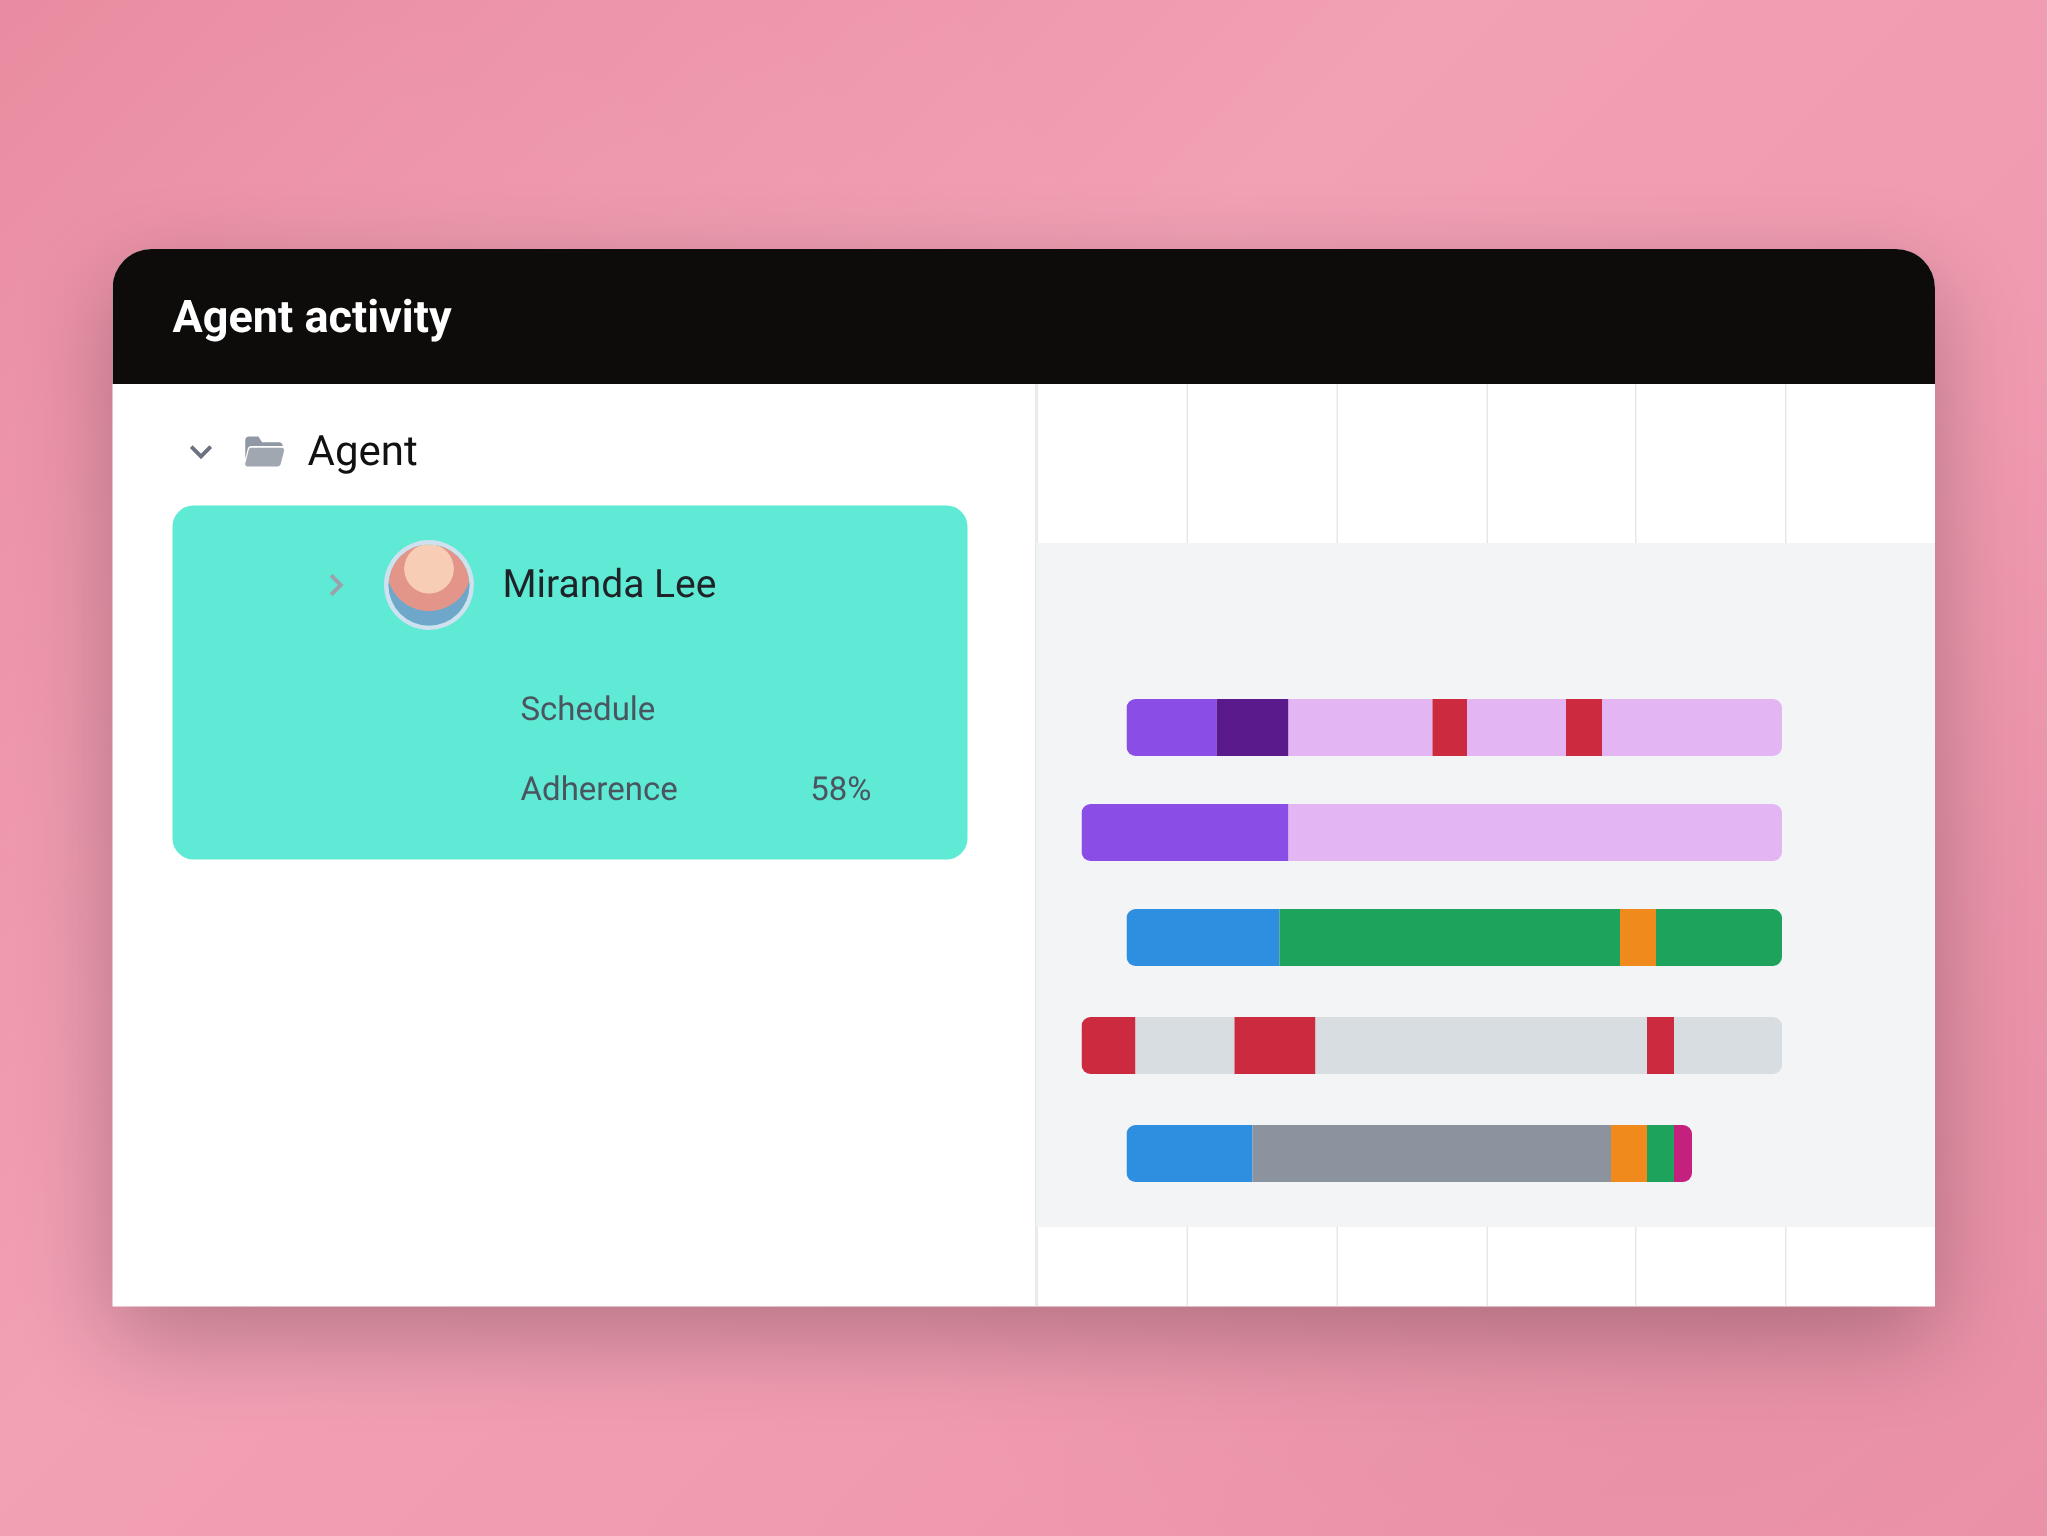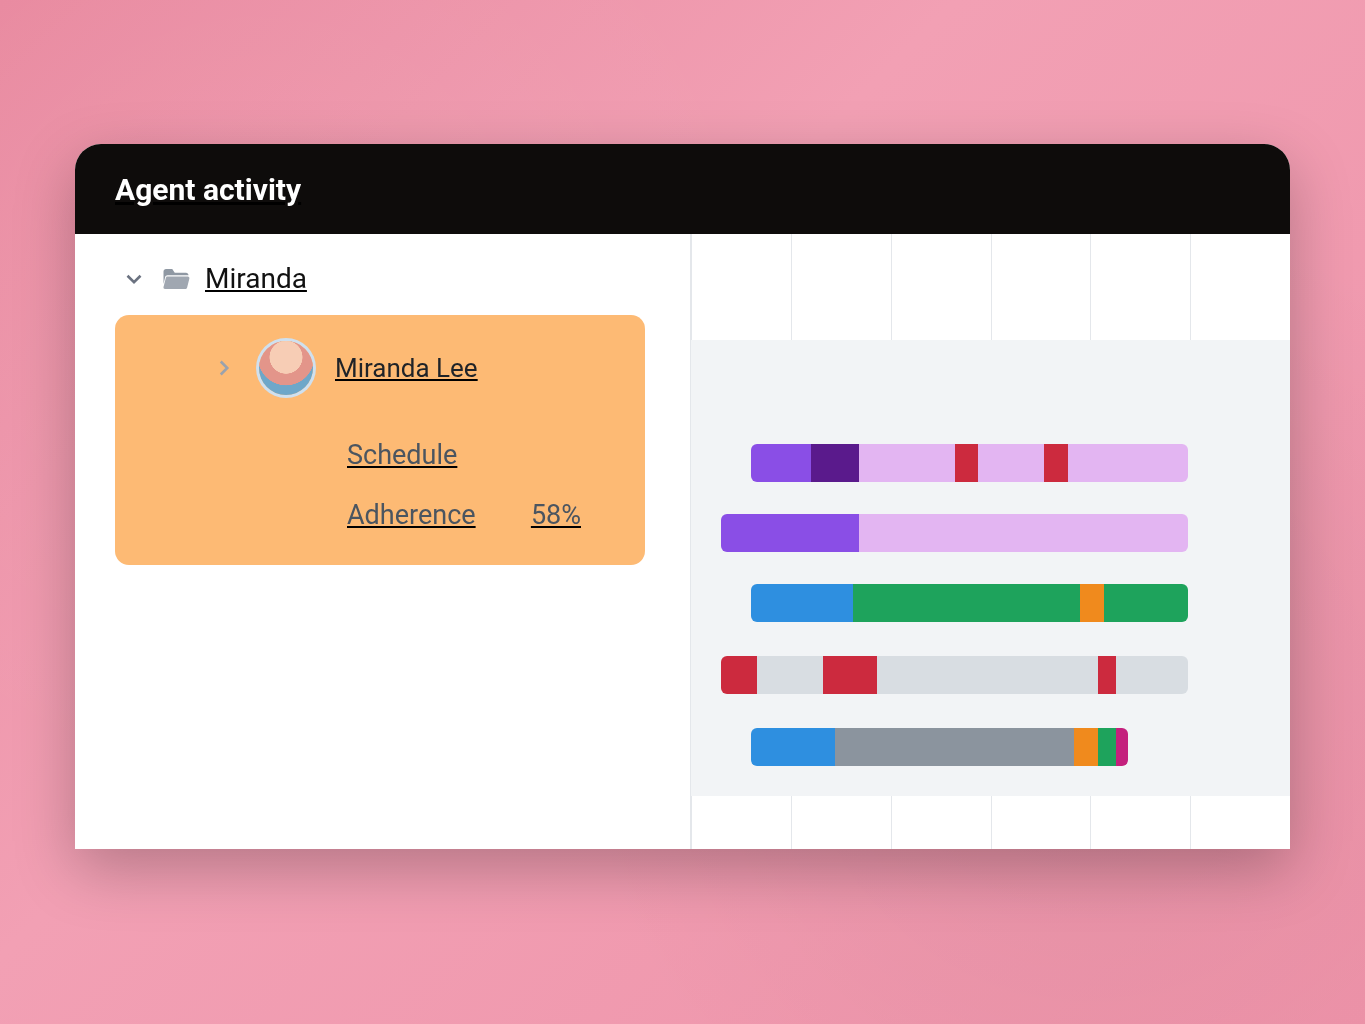--- a/index.html
+++ b/index.html
@@ -16,27 +16,26 @@
     content:"";
     position:absolute; inset:0;
     background:
       radial-gradient(circle at 20% 30%, rgba(255,255,255,.05), transparent 40%),
       radial-gradient(circle at 80% 70%, rgba(0,0,0,.05), transparent 40%);
     pointer-events:none;
   }
 
   .card {
     position: absolute;
-    left: 75px; top: 144px;
+    left: 75px; top: 166px;
     width: 1215px; height: 705px;
     background: #fff;
     border-radius: 26px 26px 0 0;
     box-shadow: 0 20px 60px rgba(0,0,0,.25);
     overflow: hidden;
-    text-decoration: underline;
   }
 
   .card-header {
     background: #0e0c0b;
     height: 90px;
     display: flex; align-items: center;
     padding: 0 40px;
   }
   .card-header h1 {
     color: #fff;
@@ -58,21 +57,21 @@
     display: flex; align-items: center; gap: 14px;
     font-size: 28px;
     color: #111;
     margin-bottom: 20px;
     padding-left: 6px;
   }
   .chev { width:26px; height:26px; stroke:#6b7280; stroke-width:2.4; fill:none; }
   .folder-icon { fill:#8f98a3; }
 
   .agent-card {
-    background: #fdba74;
+    background: #5eead4;
     border-radius: 14px;
     padding: 20px 24px 20px 24px;
     width: 530px;
   }
   .agent-head {
     display:flex; align-items:center; gap:22px;
     padding: 6px 0 8px 72px;
   }
   .agent-head .chev { stroke:#9aa2ad; }
   .avatar {
@@ -80,21 +79,21 @@
     background: radial-gradient(circle at 50% 30%, #f7cdb5 0 35%, #e3958a 36% 60%, #6ea7c9 61% 100%);
     box-shadow: 0 0 0 3px #cfe0ef;
     flex-shrink:0;
   }
   .agent-name { font-size:26px; color:#1f2328; }
 
   .metric-rows { margin-top:22px; }
   .metric {
     display:flex; align-items:flex-start;
     padding: 14px 0 14px 208px;
-    font-size:27px;
+    font-size:22px;
     color:#4b5560;
   }
   .metric .val { margin-left:auto; padding-right:40px; color:#4b5560; }
 
   .right {
     flex:1;
     position: relative;
     border-left:1px solid #e4e7eb;
     overflow:hidden;
   }
@@ -136,21 +135,21 @@
     <div class="left">
 
       <div class="group-row">
         <svg class="chev" viewBox="0 0 24 24">
             <polyline points="6 9 12 15 18 9"></polyline>
           </svg>
         <svg width="30" height="26" viewBox="0 0 24 20" class="folder-icon">
           <path d="M2 4c0-1.1.9-2 2-2h5l2 3h9c1.1 0 2 .9 2 2H5.2c-.9 0-1.7.6-1.9 1.5L2 14V4z"></path>
           <path d="M4.5 8h17c.8 0 1.4.8 1.2 1.6l-1.8 7.1c-.2.8-.9 1.3-1.7 1.3H3.2c-.8 0-1.4-.8-1.2-1.6l1.8-7.1C4 8.5 4.7 8 4.5 8z" opacity=".85"></path>
         </svg>
-        <span>Miranda</span>
+        <span>Agent</span>
       </div>
 
       <div class="agent-card">
         <div class="agent-head">
           <svg class="chev" viewBox="0 0 24 24">
               <polyline points="9 6 15 12 9 18"></polyline>
             </svg>
           <div class="avatar"></div>
           <span class="agent-name">Miranda Lee</span>
         </div>

